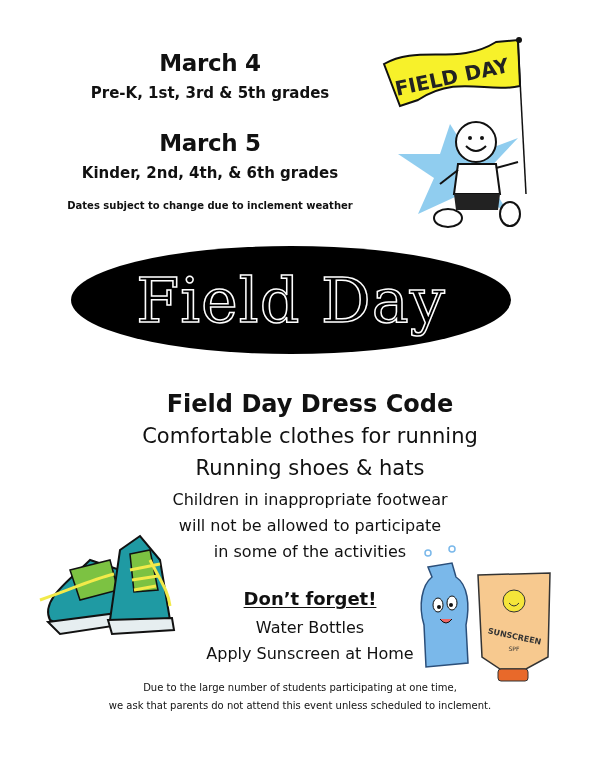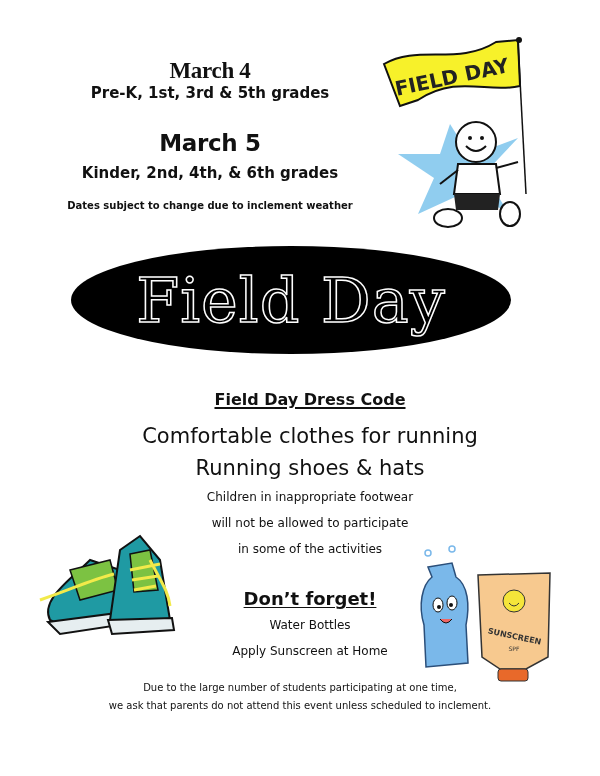--- a/index.html
+++ b/index.html
@@ -4,31 +4,31 @@
   <style>
     html, body { margin: 0; padding: 0; background: #ffffff; }
     body { width: 600px; height: 776px; position: relative; overflow: hidden; font-family: "DejaVu Sans", "Liberation Sans", sans-serif; color: #111; }
     .abs { position: absolute; }
     .center { text-align: center; }
     .date { font-weight: bold; font-size: 23px; letter-spacing: -0.3px; }
     .grades { font-weight: bold; font-size: 15px; }
     .note-small { font-weight: bold; font-size: 10px; }
     .oval { position: absolute; left: 71px; top: 246px; width: 440px; height: 108px; background: #000; border-radius: 50%; }
     .oval-title { position: absolute; left: 71px; top: 246px; width: 440px; height: 108px; display: flex; align-items: center; justify-content: center; font-family: "DejaVu Serif", "Liberation Serif", serif; font-size: 62px; color: #000; -webkit-text-stroke: 1.5px #fff; letter-spacing: 1px; }
-    .dress-head { font-weight: bold; font-size: 16px; text-decoration: underline; text-decoration-thickness: 1.5px; text-underline-offset: 2px; }
+    .dress-head { font-weight: bold; font-size: 24px; text-decoration-thickness: 1.5px; text-underline-offset: 2px; }
     .big { font-size: 21px; }
-    .mid { font-size: 12px; }
+    .mid { font-size: 16px; }
     .forget-head { font-weight: bold; font-size: 18px; text-decoration: underline; text-underline-offset: 2px; }
     .footer { font-size: 10px; }
     svg { display: block; }
   </style>
 </head>
 <body>
 
-<div class="abs center date" style="left:60px; top:58px; width:300px;font-family:Liberation Serif, serif;">March 4</div>
+<div class="abs center date" style="left:60px; top:50px; width:300px;">March 4</div>
 <div class="abs center grades" style="left:60px; top:84px; width:300px;">Pre-K, 1st, 3rd &amp; 5th grades</div>
 <div class="abs center date" style="left:60px; top:130px; width:300px;">March 5</div>
 <div class="abs center grades" style="left:40px; top:164px; width:340px;">Kinder, 2nd, 4th, &amp; 6th grades</div>
 <div class="abs center note-small" style="left:60px; top:200px; width:300px;">Dates subject to change due to inclement weather</div>
 
 <div class="abs" style="left:378px; top:34px; width:160px; height:196px;">
   <svg width="160" height="196" viewBox="0 0 160 196">
     <polygon points="72,90 92,122 140,104 106,140 130,178 88,158 40,180 56,144 20,120 62,120" fill="#7cc4ec" opacity="0.85"></polygon>
     <path d="M6,30 C40,10 80,32 118,8 L140,6 L142,52 C110,60 80,40 40,66 L22,72 Z" fill="#f7f12a" stroke="#111" stroke-width="2"></path>
     <text x="74" y="50" text-anchor="middle" font-family="DejaVu Sans, sans-serif" font-weight="bold" font-size="20" fill="#222" transform="rotate(-12 74 44)">FIELD DAY</text>

